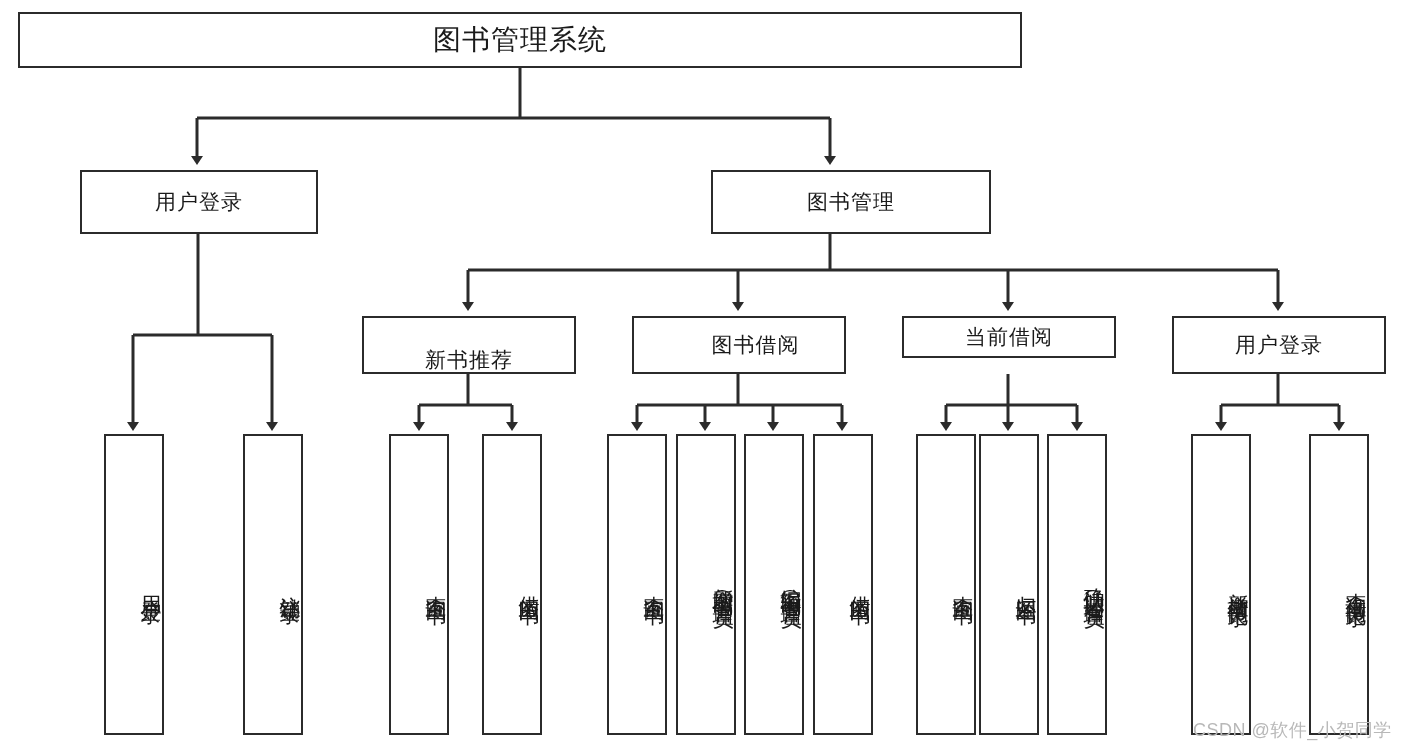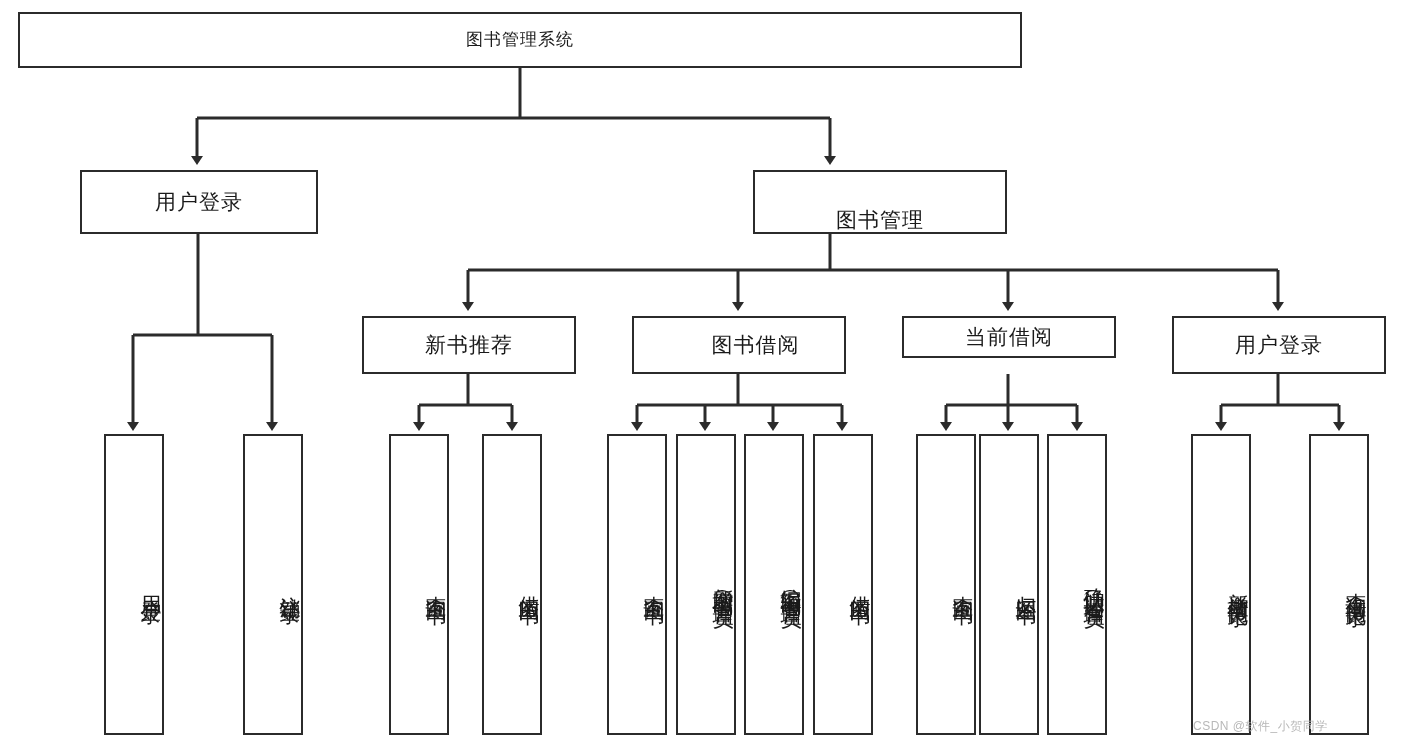--- a/index.html
+++ b/index.html
@@ -50,25 +50,25 @@
   }
   .node .label {
     display: block;
     line-height: 1.15;
     white-space: pre;
   }
   .node.vert .label {
     line-height: 1.0;
   }
   #root-node {
-    font-size: 17px;
+    font-size: 28px;
   }
   .watermark {
     position: absolute;
-    font-size: 12px;
+    font-size: 18px;
     color: #b8b8b8;
     white-space: nowrap;
     letter-spacing: 0.5px;
   }
 </style>
 </head>
 <body>
 
 <div id="canvas">
 
@@ -122,25 +122,25 @@
     </g>
   </svg>
 
   <div class="node horiz" id="root-node" style="left:18px; top:12px; width:1004px; height:56px;">
     <span class="label">图书管理系统</span>
   </div>
 
   <div class="node horiz" style="left:80px; top:170px; width:238px; height:64px;">
     <span class="label">用户登录</span>
   </div>
-  <div class="node horiz" style="left:753px; top:170px; width:254px; height:64px;align-items:flex-end;">
+  <div class="node horiz" style="left:711px; top:170px; width:280px; height:64px;">
     <span class="label">图书管理</span>
   </div>
 
-  <div class="node horiz" style="left:362px; top:316px; width:214px; height:58px;">
+  <div class="node horiz" style="left:362px; top:316px; width:214px; height:58px;align-items:flex-end;">
     <span class="label">新书推荐</span>
   </div>
   <div class="node horiz" style="left:632px; top:316px; width:214px; height:58px;padding-left:33px;">
     <span class="label">图书借阅</span>
   </div>
   <div class="node horiz" style="left:902px; top:316px; width:214px; height:42px;">
     <span class="label">当前借阅</span>
   </div>
   <div class="node horiz" style="left:1172px; top:316px; width:214px; height:58px;">
     <span class="label">用户登录</span>

